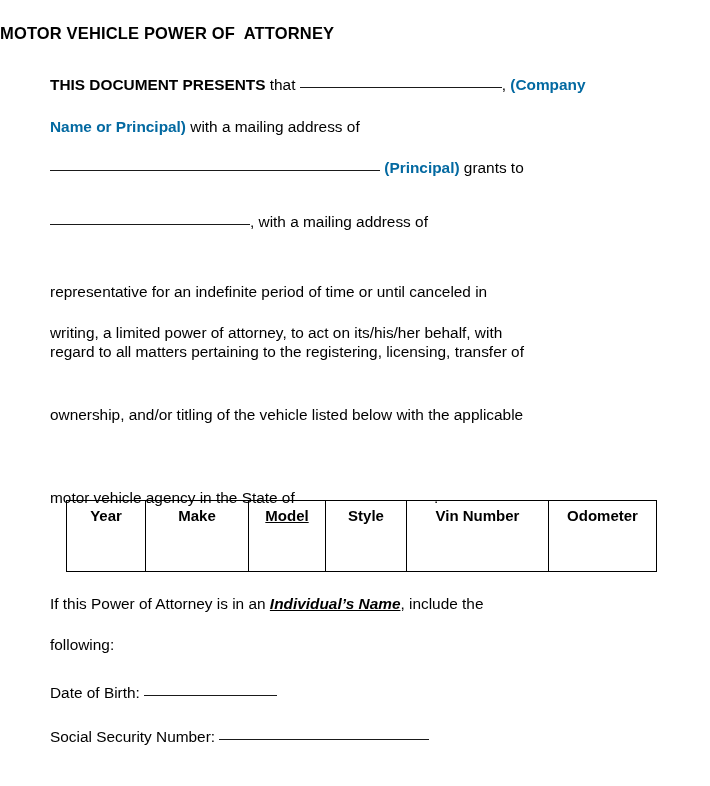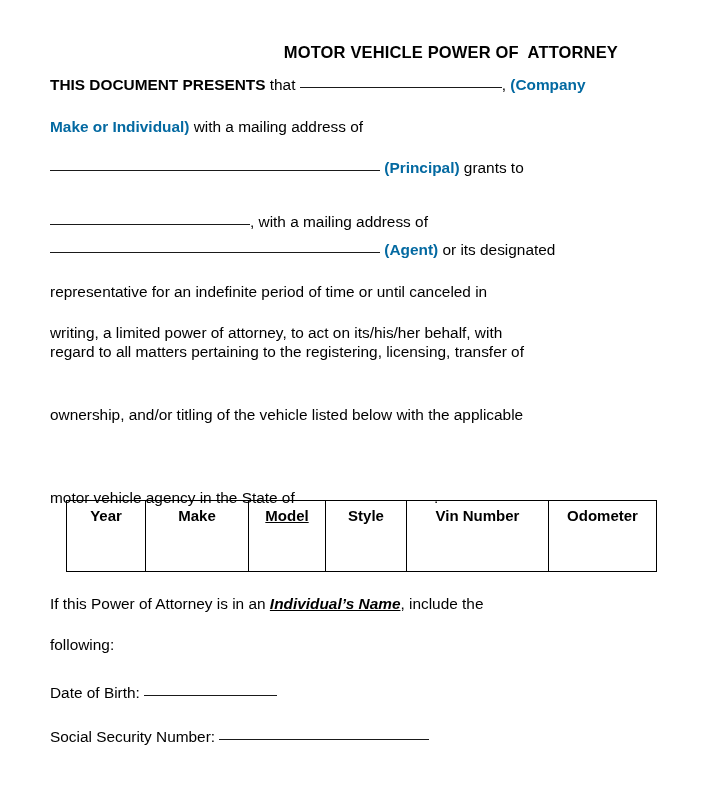--- a/index.html
+++ b/index.html
@@ -18,24 +18,24 @@
 
   .page {
     position: absolute;
     inset: 0;
     background: #ffffff;
   }
 
   
   .doc-title {
     position: absolute;
-    top: 43px;
+    top: 24px;
     left: 0;
     width: 618px;
-    text-align: right;
+    text-align: left;
     font-size: 16.5px;
     font-weight: bold;
     letter-spacing: 0.15px;
     white-space: pre;
     color: #000;
   }
 
   
   .line {
     position: absolute;
@@ -104,34 +104,31 @@
 
 <div class="page">
 
   <div class="doc-title">MOTOR VEHICLE POWER OF  ATTORNEY</div>
 
   <div class="line" style="top:77px;">
     <span class="bold">THIS DOCUMENT PRESENTS</span><span> that </span><span class="blank blank-xl"></span><span>, </span><span class="red">(Company</span>
   </div>
 
   <div class="line" style="top:119px;">
-    <span class="red">Make or Individual)</span><span> with a mailing address of</span>
+    <span class="red">Name or Principal)</span><span> with a mailing address of</span>
   </div>
 
   <div class="line" style="top:160px;">
     <span class="blank blank-lg"></span><span> </span><span class="red">(Principal)</span><span> grants to</span>
   </div>
 
   <div class="line" style="top:201px;margin-top:13px;">
     <span class="blank blank-md"></span><span>, with a mailing address of</span>
   </div>
 
-  <div class="line" style="top:242px;">
-    <span class="blank blank-lg"></span><span> </span><span class="red">(Agent)</span><span> or its designated</span>
-  </div>
 
   <div class="line" style="top:284px;">representative for an indefinite period of time or until canceled in</div>
   <div class="line" style="top:325px;">writing, a limited power of attorney, to act on its/his/her behalf, with</div>
   <div class="line" style="top:344px;">regard to all matters pertaining to the registering, licensing, transfer of</div>
   <div class="line" style="top:407px;">ownership, and/or titling of the vehicle listed below with the applicable</div>
 
   <div class="line" style="top:448px;margin-top:42px;">
     <span>motor vehicle agency in the State of </span><span class="blank blank-sm"></span><span>.</span>
   </div>
 

